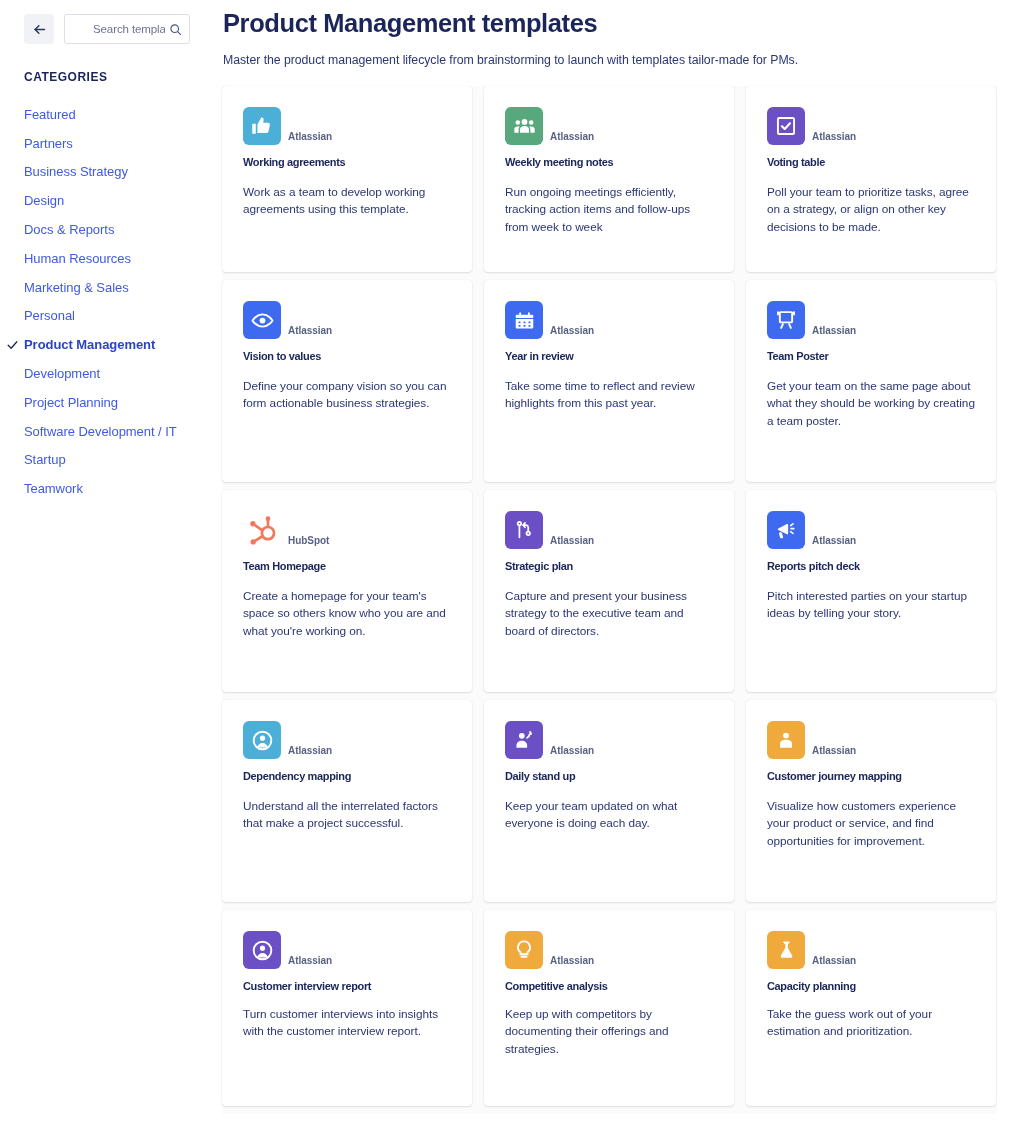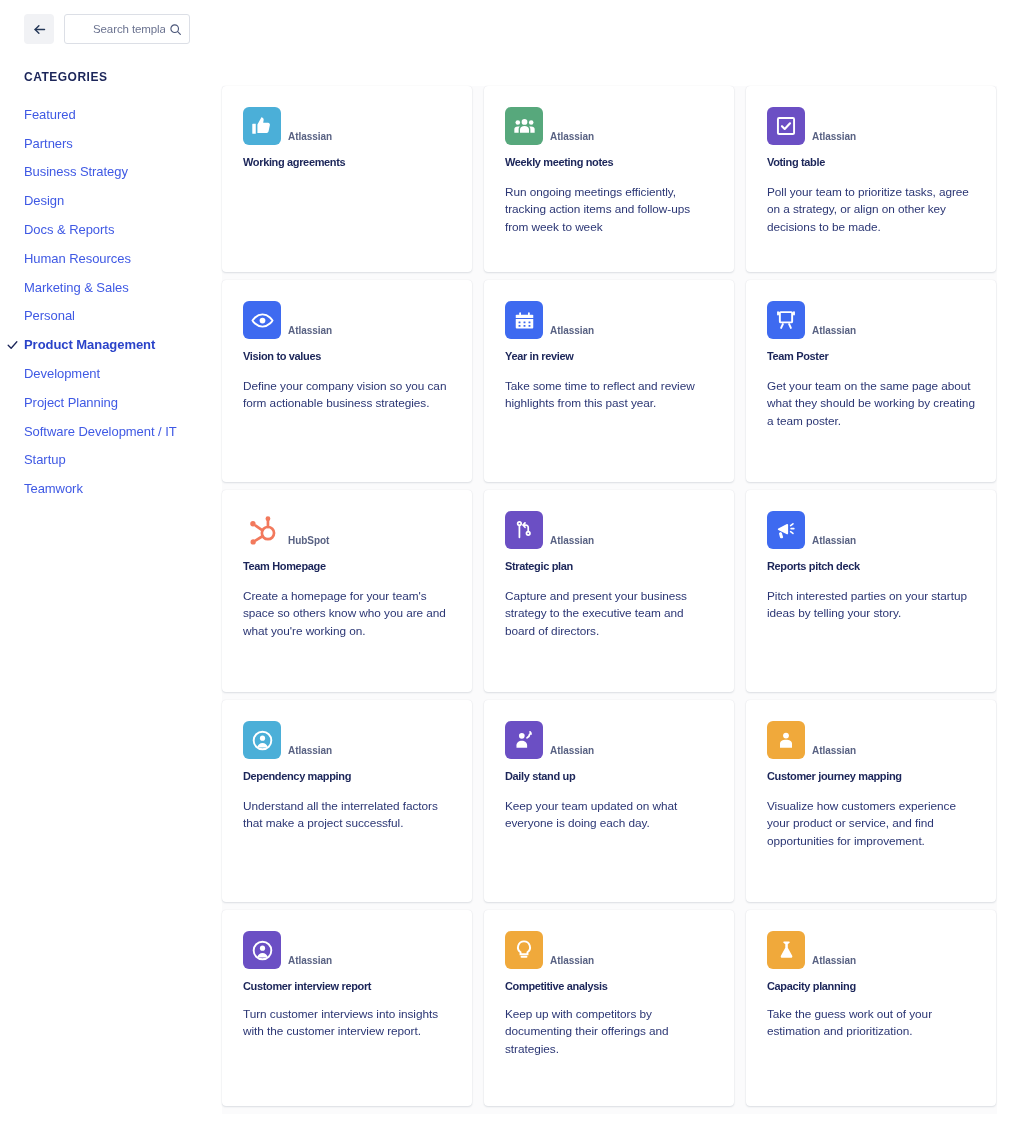--- a/index.html
+++ b/index.html
@@ -254,33 +254,38 @@
         <li class="cat-item">
           <span>Startup</span>
         </li>
         <li class="cat-item">
           <span>Teamwork</span>
         </li>
       </ul>
   </aside>
 
   <main class="main">
+    <div class="head-wrap">
+      <h1 class="page-title">Product Management templates</h1>
+      <p class="page-sub">Master the product management lifecycle from brainstorming to launch with templates tailor-made for PMs.</p>
+    </div>
     <div class="grid-area" id="grid">
         <div class="row row-1">
           <div class="card">
             <div class="card-head">
               <div class="tile" style="background: rgb(75, 175, 216);">
                 <svg width="22" height="22" viewBox="0 0 24 24" fill="white">
                   <path d="M2 9.5h3.2v11H2a.6.6 0 0 1-.6-.6V10.1a.6.6 0 0 1 .6-.6z"></path>
                   <path d="M7 10.3 11.1 3c.2-.4.7-.6 1.1-.4 1.1.5 1.8 1.7 1.6 2.9l-.5 2.9h5.3c1.3 0 2.3 1.2 2 2.5l-1.5 7a2 2 0 0 1-2 1.6H7z"></path>
                 </svg>
               </div>
               <div class="vendor">Atlassian</div>
             </div>
             <div class="card-title">Working agreements</div>
+            <div class="card-desc">Work as a team to develop working agreements using this template.</div>
           </div>
           <div class="card">
             <div class="card-head">
               <div class="tile" style="background: rgb(87, 168, 124);">
                 <svg width="23" height="23" viewBox="0 0 24 24" fill="white">
                   <circle cx="12" cy="7.2" r="3"></circle>
                   <circle cx="5" cy="7.8" r="2.4"></circle>
                   <circle cx="19" cy="7.8" r="2.4"></circle>
                   <path d="M12 11.4c-2.8 0-4.7 1.6-4.7 3.6v3.6h9.4V15c0-2-1.9-3.6-4.7-3.6z"></path>
                   <path d="M5 11.9c-2.2 0-3.6 1.2-3.6 2.8v3.9h4.5V15c0-1.3.5-2.4 1.3-3.1H5z"></path>

